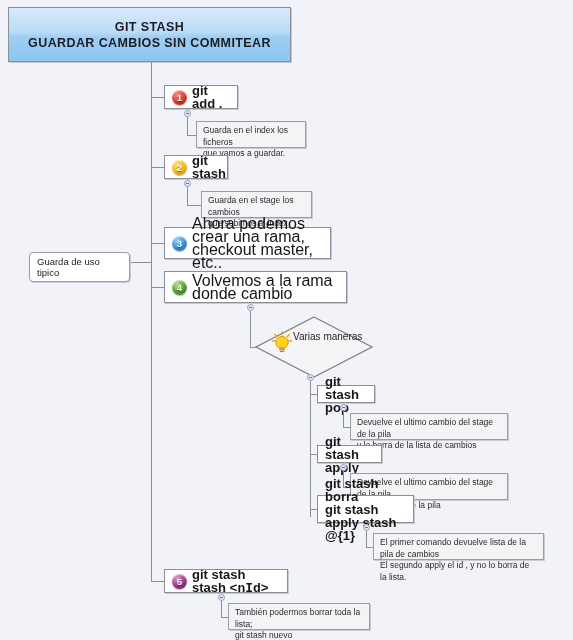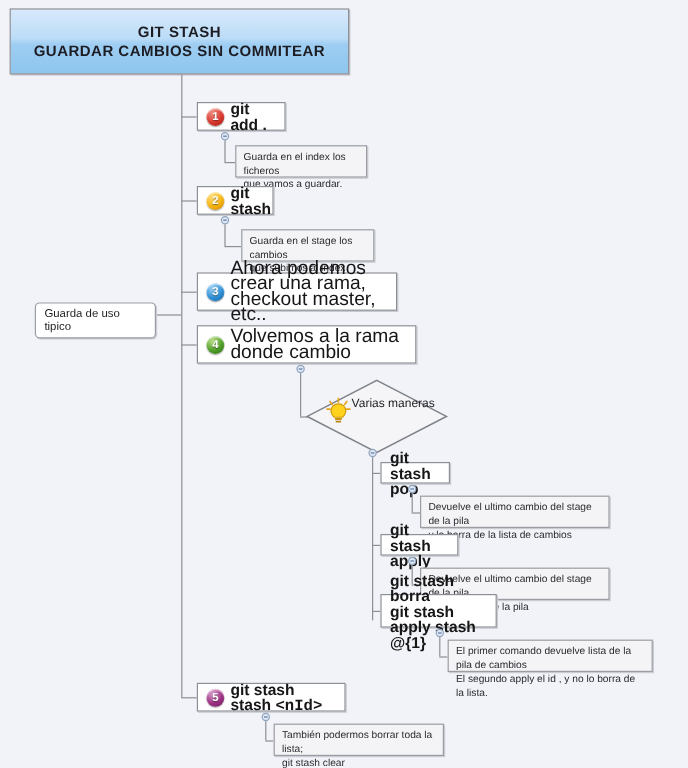--- a/index.html
+++ b/index.html
@@ -224,16 +224,16 @@
     <span class="txt">
       <span>git stash stash</span>
       <span class="mono">&lt;nId&gt;</span>
     </span>
   </div>
   <div class="knob" style="left:218px;top:594px;"></div>
   <div class="vline" style="left:221px;top:601px;height:16px;"></div>
   <div class="hline" style="left:221px;top:617px;width:7px;"></div>
   <div class="note ctr" style="left:228px;top:603px;width:142px;height:27px;">
     <div>También podermos borrar toda la lista;</div>
-    <div>git stash clear</div>
+    <div>git stash nuevo</div>
   </div>
 
 </div>
 
 </body></html>

